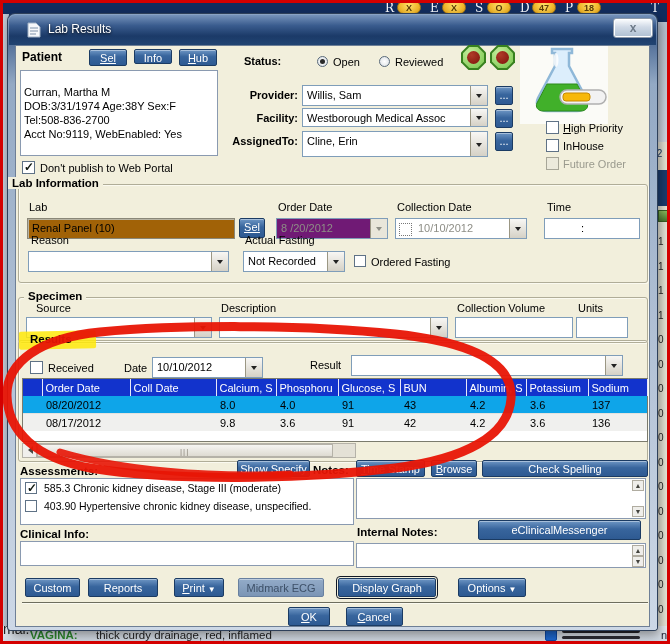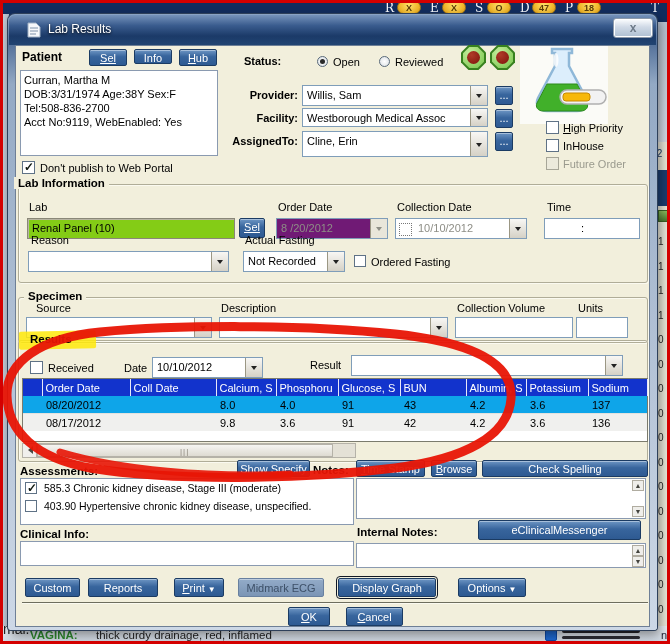--- a/index.html
+++ b/index.html
@@ -35,21 +35,21 @@
   
   .btn{background:linear-gradient(180deg,#6e96c4 0,#38659d 45%,#2e5a92 100%);border:1px solid #1b3b63;
        border-radius:2px;color:#fff;text-align:center;font-size:11px;line-height:16px;
        box-shadow:inset 0 1px 0 rgba(255,255,255,.4);}
   .btn.dis{background:linear-gradient(#93abc8,#7b95b5);color:#3d5068;border-color:#68809f;}
   .btn.focus{outline:1px solid #101826;outline-offset:1px;}
   .ulf::first-letter{text-decoration:underline;}
   .ula{text-decoration:underline;}
   .caret{font-size:8px;margin-left:3px;}
   .fld{background:#fff;border:1px solid #7f9db9;}
-  .grayfld{background:#84cc16;border:1px solid #8a8778;box-shadow:inset 1px 1px 0 #b8b4a4;
+  .grayfld{background:#a16207;border:1px solid #8a8778;box-shadow:inset 1px 1px 0 #b8b4a4;
            font-size:11px;padding:3px 0 0 4px;}
   .combo{display:flex;background:#fff;border:1px solid #7f9db9;}
   .combo .txt{flex:1;padding:3px 2px 0 4px;overflow:hidden;white-space:nowrap;font-size:11px;}
   .combo .ab{width:16px;border-left:1px solid #9b9784;background:linear-gradient(#f8f7f4,#d5d1c6);
              display:flex;align-items:center;justify-content:center;}
   .combo .ab i{display:block;width:0;height:0;border:3.5px solid transparent;border-top:4.5px solid #222;margin-top:4px;}
   .combo.dis{background:#701a75;}
   .combo.dis .txt{color:#8e8e86;}
   .combo.dis .ab{background:#e9e6da;}
   .combo.dis .ab i{border-top-color:#8e8e86;}
@@ -142,21 +142,21 @@
       <path d="M4 7 h8 M4 10 h8 M4 13 h6" stroke="#7e92aa" stroke-width="1"></path>
     </svg>
   <span class="b title">Lab Results</span>
   <div class="b closebtn"><span>x</span></div>
   <div class="b client"></div>
 
   <span class="b bold" style="left:22px;top:50px;font-size:12px">Patient</span>
   <div class="b btn ula" style="left:89px;top:49px;width:38px;height:17px">Sel</div>
   <div class="b btn" style="left:134px;top:49px;width:38px;height:15px">Info</div>
   <div class="b btn ulf" style="left:179px;top:49px;width:38px;height:17px">Hub</div>
-  <div class="b fld" style="left:20px;top:70px;width:198px;height:86px;border-color:#8a9ab0;padding:2px 3px;line-height:14px">
+  <div class="b fld" style="left:20px;top:70px;width:198px;height:86px;border-color:#8a9ab0;padding:14px 3px;line-height:14px">
     <div>Curran, Martha M</div>
     <div>DOB:3/31/1974  Age:38Y  Sex:F</div>
     <div>Tel:508-836-2700</div>
     <div>Acct No:9119, WebEnabled: Yes</div>
   </div>
 
   <span class="b bold" style="left:244px;top:55px">Status:</span>
   <div class="b radio sel" style="left:317px;top:56px"></div>
   <span class="b" style="left:333px;top:56px">Open</span>
   <div class="b radio" style="left:379px;top:56px"></div>
@@ -211,21 +211,21 @@
   <span class="b ulf" style="left:563px;top:122px">High Priority</span>
   <div class="b cb" style="left:546px;top:139px"></div>
   <span class="b" style="left:563px;top:140px">InHouse</span>
   <div class="b cb dis" style="left:546px;top:157px"></div>
   <span class="b" style="left:563px;top:158px;color:#9a9a8e">Future Order</span>
 
   <div class="b cb checked" style="left:22px;top:161px"></div>
   <span class="b" style="left:40px;top:162px">Don't publish to Web Portal</span>
 
   <div class="b gbox" style="left:18px;top:184px;width:630px;height:99px"></div>
-  <span class="b gl" style="left:14px;top:177px">Lab Information</span>
+  <span class="b gl" style="left:8px;top:177px">Lab Information</span>
   <span class="b lbl" style="left:29px;top:201px">Lab</span>
   <div class="b grayfld" style="left:27px;top:218px;width:208px;height:21px">Renal Panel (10)</div>
   <div class="b btn ula" style="left:239px;top:218px;width:26px;height:20px">Sel</div>
   <span class="b lbl" style="left:278px;top:201px">Order Date</span>
   <div class="b combo dis" style="left:276px;top:218px;width:112px;height:21px">
     <div class="txt">8 /20/2012</div>
     <div class="ab">
         <i></i>
       </div>
   </div>

